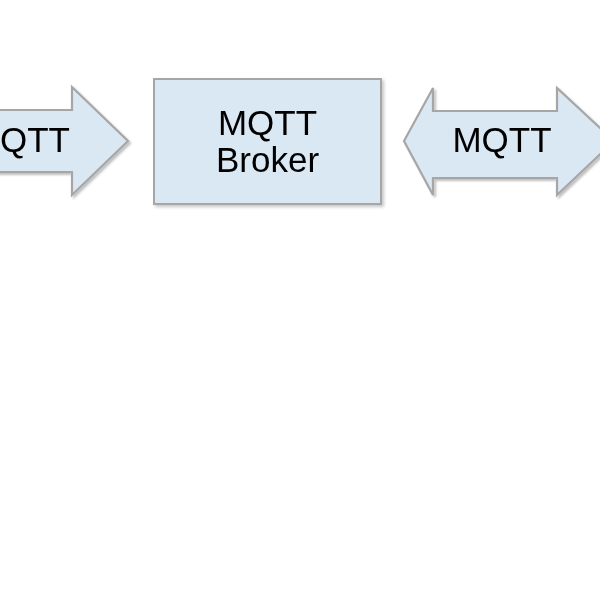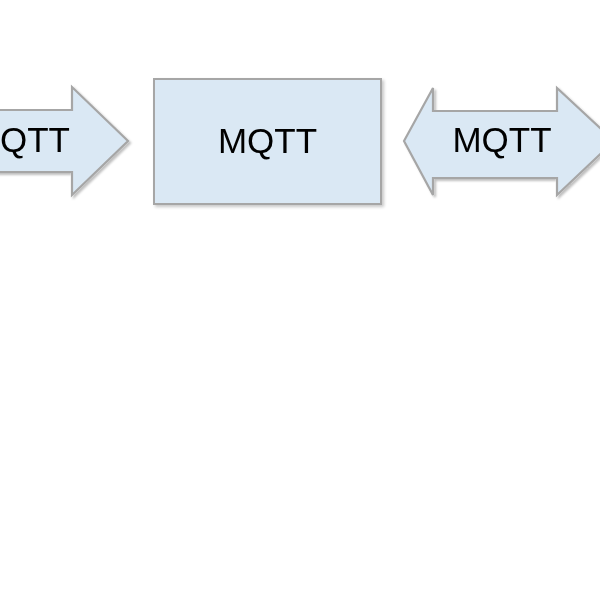--- a/index.html
+++ b/index.html
@@ -109,17 +109,18 @@
                L 433 178
                L 433 195
                Z" fill="#dae8f4" stroke="#a6a6a6" stroke-width="2.2" stroke-linejoin="miter"></path>
     </g>
   </svg>
 
   <div class="arrow-label" id="left-arrow-label">QTT</div>
 
   <div class="broker-box">
     <div class="broker-line">MQTT</div>
+    <div class="broker-line">Broker</div>
   </div>
 
   <div class="arrow-label" id="right-arrow-label">MQTT</div>
 
 </div>
 
 </body></html>

